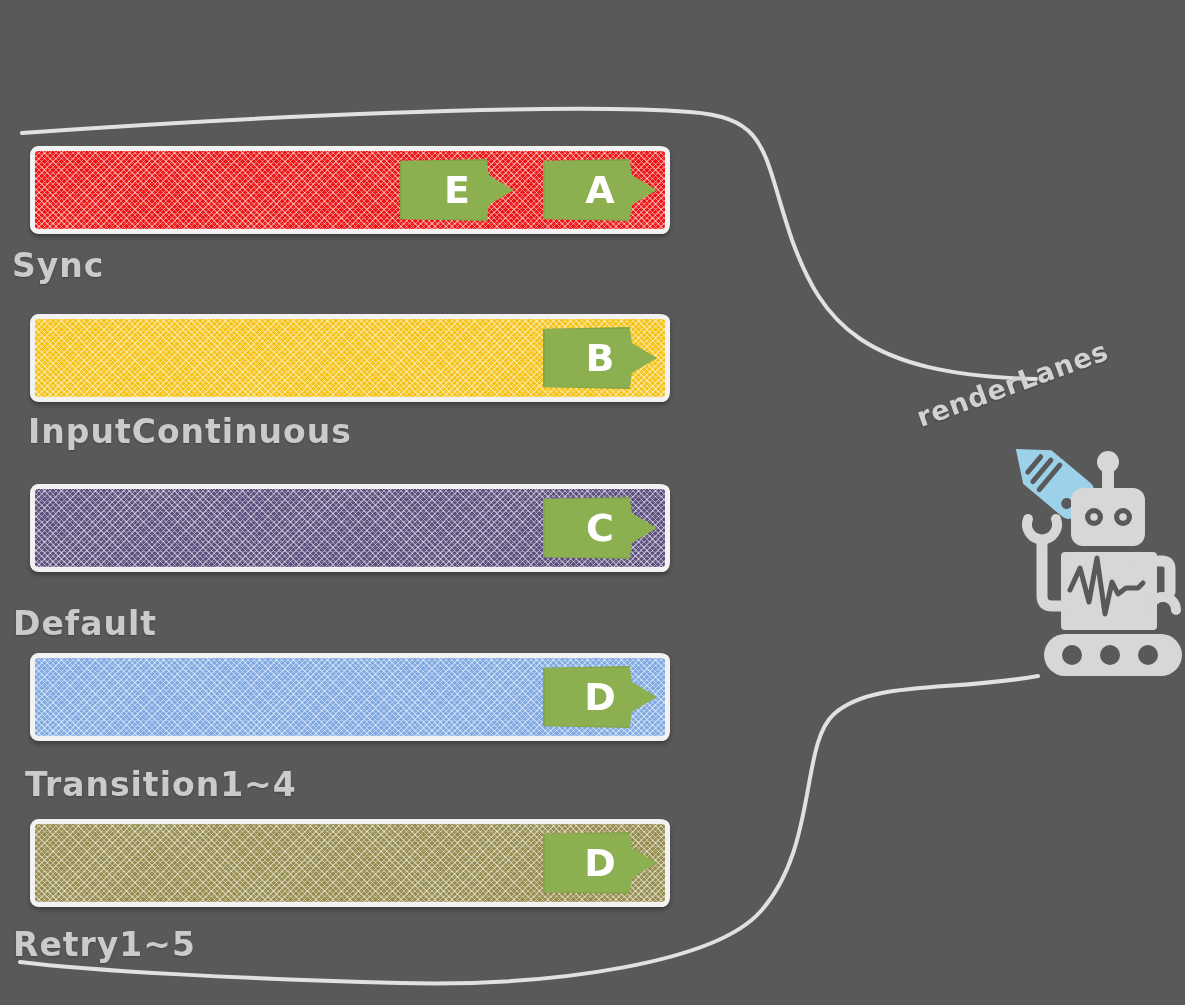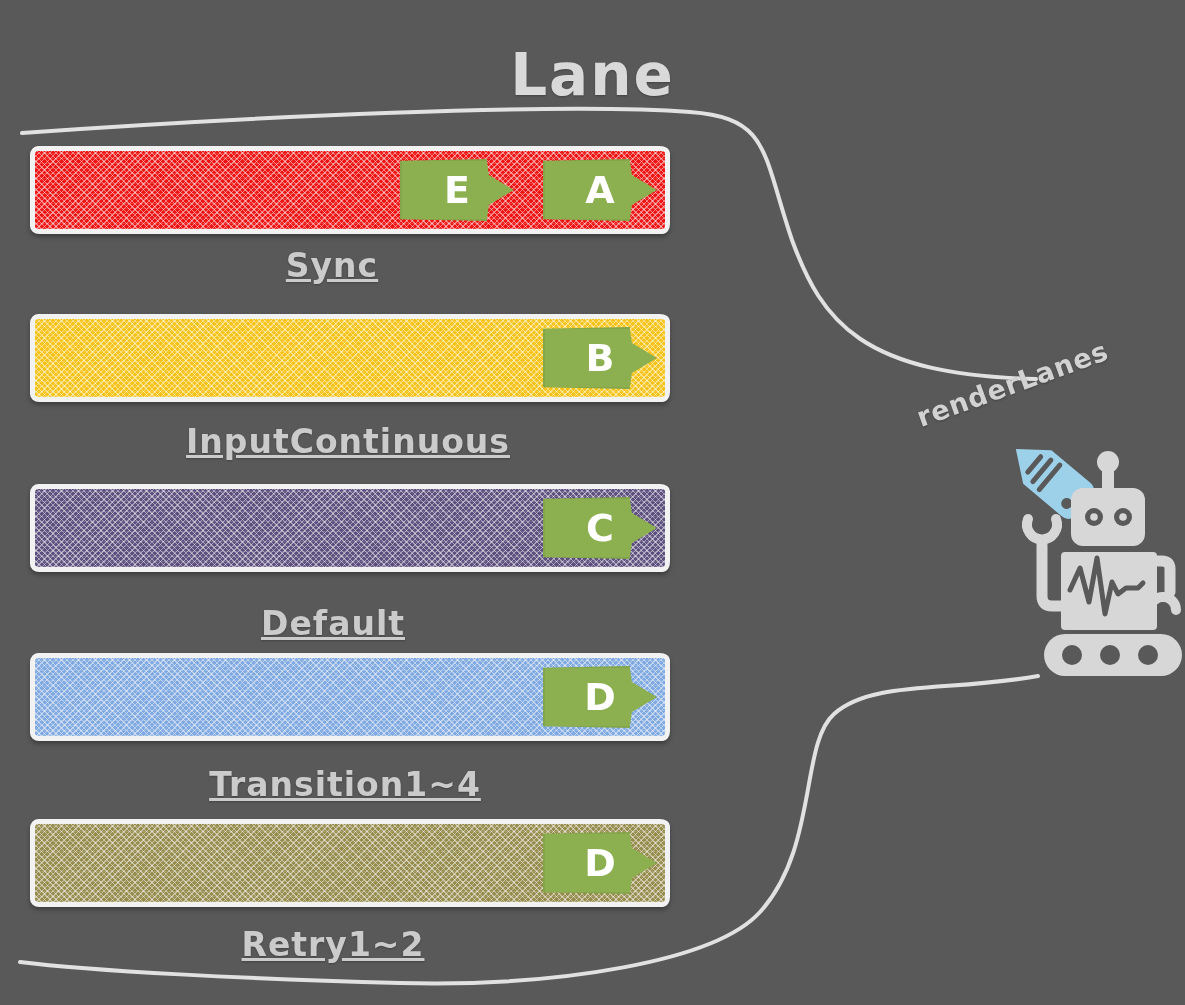--- a/index.html
+++ b/index.html
@@ -43,24 +43,22 @@
     clip-path:polygon(0% 3%, 76% 0%, 78% 26%, 100% 50%, 78% 74%, 76% 100%, 0% 97%);
     display:flex;align-items:center;justify-content:center;
     box-shadow:inset 0 0 0 2px rgba(0,0,0,.05);
   }
   .tag span{
     display:block;width:78%;text-align:center;
     color:#ffffff;font-size:38px;font-weight:bold;
   }
   .lane-label{
     position:absolute;left:30px;width:640px;
-    text-align:center;
     color:#cbcbcb;font-size:33px;font-weight:bold;letter-spacing:1px;
     text-shadow:0 1px 2px rgba(0,0,0,.25);
-    text-decoration:underline;
   }
 
   
   .render-lanes{
     position:absolute;left:923px;top:402px;
     transform:rotate(-20deg);transform-origin:left bottom;
     color:#d2d2d2;font-size:27px;font-weight:bold;letter-spacing:1px;
     text-shadow:0 1px 2px rgba(0,0,0,.25);
   }
 </style>
@@ -99,41 +97,40 @@
       <path d="M1140,561 L1162,561 Q1170,561 1170,569 L1170,592" stroke="#d7d7d7" stroke-width="11" fill="none" stroke-linecap="round"></path>
       <path d="M1150,610 A13 13 0 1 1 1176,610" stroke="#d7d7d7" stroke-width="10" fill="none" stroke-linecap="round"></path>
       <circle cx="1163" cy="608" r="6" fill="#595959"></circle>
       <rect x="1044" y="634" width="138" height="42" rx="21" fill="#d7d7d7"></rect>
       <circle cx="1072" cy="655" r="10" fill="#595959"></circle>
       <circle cx="1110" cy="655" r="10" fill="#595959"></circle>
       <circle cx="1148" cy="655" r="10" fill="#595959"></circle>
     </g>
   </svg>
 
-  <h1 class="title">Lane</h1>
 
   <section class="lane" style="top:146px">
     <div class="bar" style="--c: #ee1414;">
       <div class="tag" style="left: 365px; --c: #8caf4f;">
         <span>E</span>
       </div>
       <div class="tag" style="left: 508px; --c: #8caf4f;">
         <span>A</span>
       </div>
     </div>
     <div class="lane-label" style="top:100px;margin-left:-18px">Sync</div>
   </section>
 
   <section class="lane" style="top:314px">
     <div class="bar" style="--c: #f5c317;">
       <div class="tag" style="left: 508px; --c: #8caf4f;">
         <span>B</span>
       </div>
     </div>
-    <div class="lane-label" style="top:108px;margin-left:-2px">InputContinuous</div>
+    <div class="lane-label" style="top:98px;margin-left:-2px">InputContinuous</div>
   </section>
 
   <section class="lane" style="top:484px">
     <div class="bar" style="--c: #5c4f7d;">
       <div class="tag" style="left: 508px; --c: #8caf4f;">
         <span>C</span>
       </div>
     </div>
     <div class="lane-label" style="top:120px;margin-left:-17px">Default</div>
   </section>
@@ -146,18 +143,18 @@
     </div>
     <div class="lane-label" style="top:112px;margin-left:-5px">Transition1~4</div>
   </section>
 
   <section class="lane" style="top:819px">
     <div class="bar" style="--c: #968c4e;">
       <div class="tag" style="left: 508px; --c: #8caf4f;">
         <span>D</span>
       </div>
     </div>
-    <div class="lane-label" style="top:106px;margin-left:-17px">Retry1~2</div>
+    <div class="lane-label" style="top:106px;margin-left:-17px">Retry1~5</div>
   </section>
 
   <div class="render-lanes">renderLanes</div>
 
 </div>
 
 </body></html>

